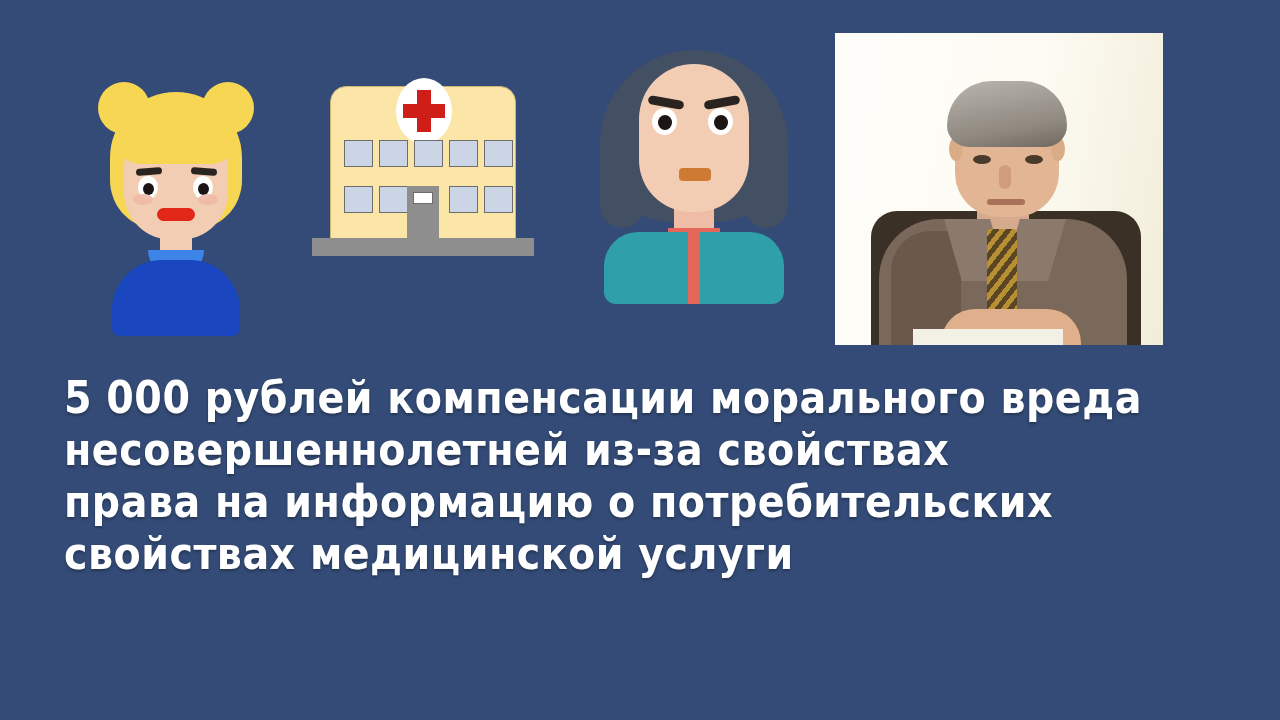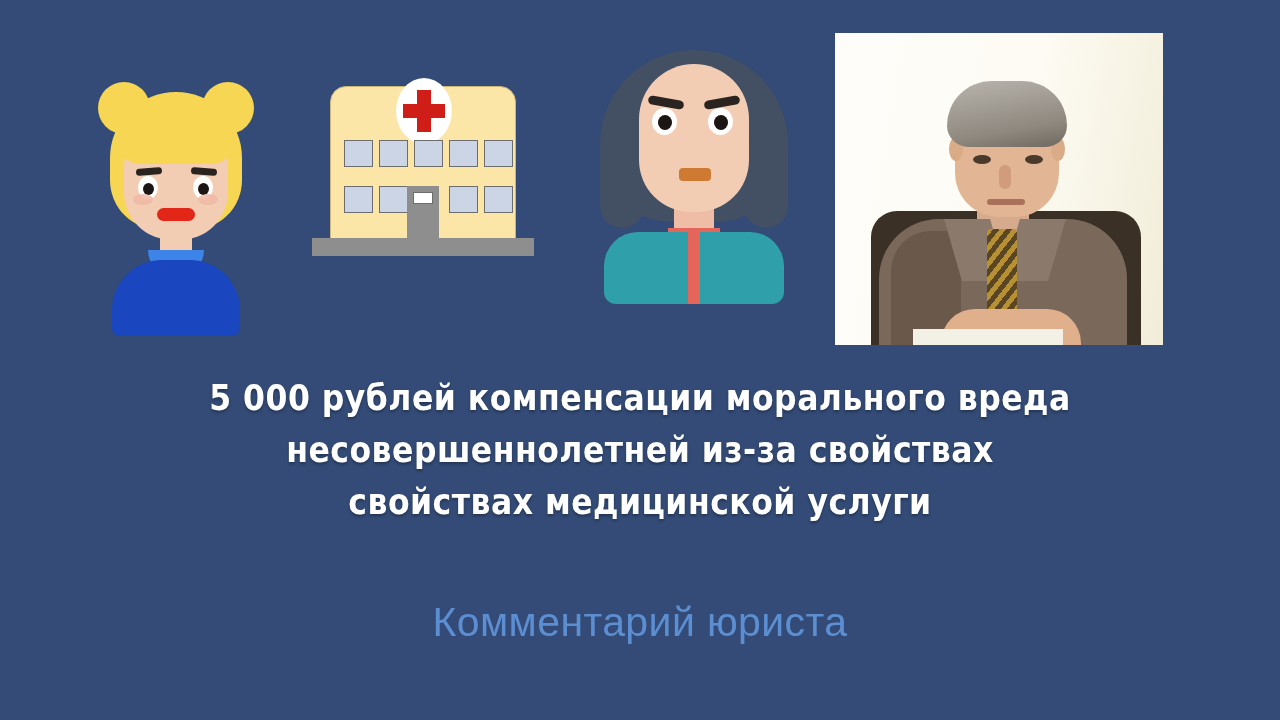--- a/index.html
+++ b/index.html
@@ -124,25 +124,24 @@
   .p-mouth { position:absolute; left:152px; top:166px; width:38px; height:6px;
              background:#a9705a; border-radius:4px; }
   .p-hands { position:absolute; left:106px; top:276px; width:140px; height:44px;
              background:#e0b08c; border-radius:34px 34px 8px 8px; }
   .p-paper { position:absolute; left:78px; top:296px; width:150px; height:20px;
              background:#f3f0e6; }
 
   
   #title {
     position:absolute; left:64px; top:372px; width:1152px;
-    text-align:center;
     color:#ffffff;
     font-family:"DejaVu Sans", sans-serif;
     font-weight:bold;
-    font-size:35px;
+    font-size:44px;
     line-height:52px;
     letter-spacing:.5px;
     text-shadow:0 2px 3px rgba(0,0,0,.30);
     font-stretch:condensed;
   }
   #title .line { display:block; white-space:nowrap; }
   #subtitle {
     position:absolute; left:64px; top:598px; width:1152px;
     text-align:center;
     color:#5c8ed2;
@@ -238,18 +237,18 @@
     <div class="p-eye r"></div>
     <div class="p-nose"></div>
     <div class="p-mouth"></div>
     <div class="p-hands"></div>
     <div class="p-paper"></div>
   </div>
 
   <div id="title">
     <span class="line">5 000 рублей компенсации морального вреда</span>
     <span class="line">несовершеннолетней из-за свойствах</span>
+    <span class="line">права на информацию о потребительских</span>
     <span class="line">свойствах медицинской услуги</span>
   </div>
 
-  <div id="subtitle">Комментарий юриста</div>
 
 </div>
 
 </body></html>

